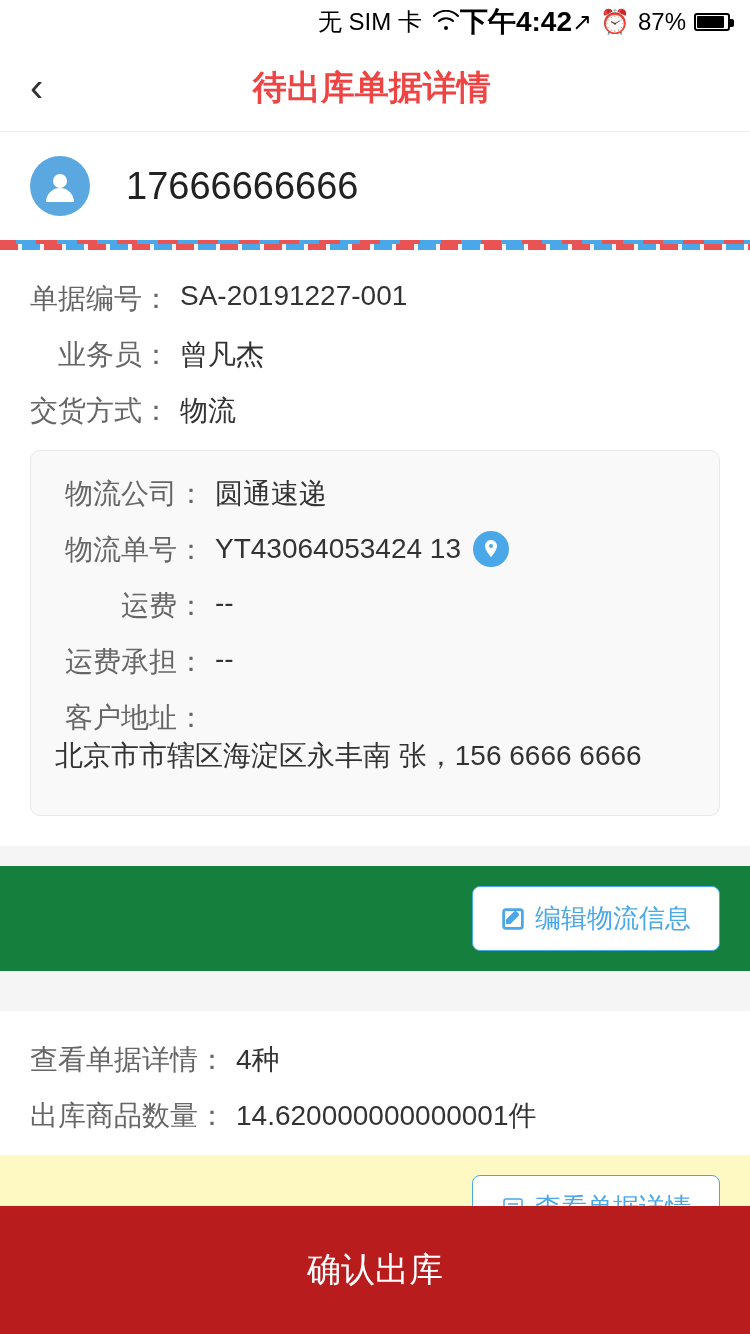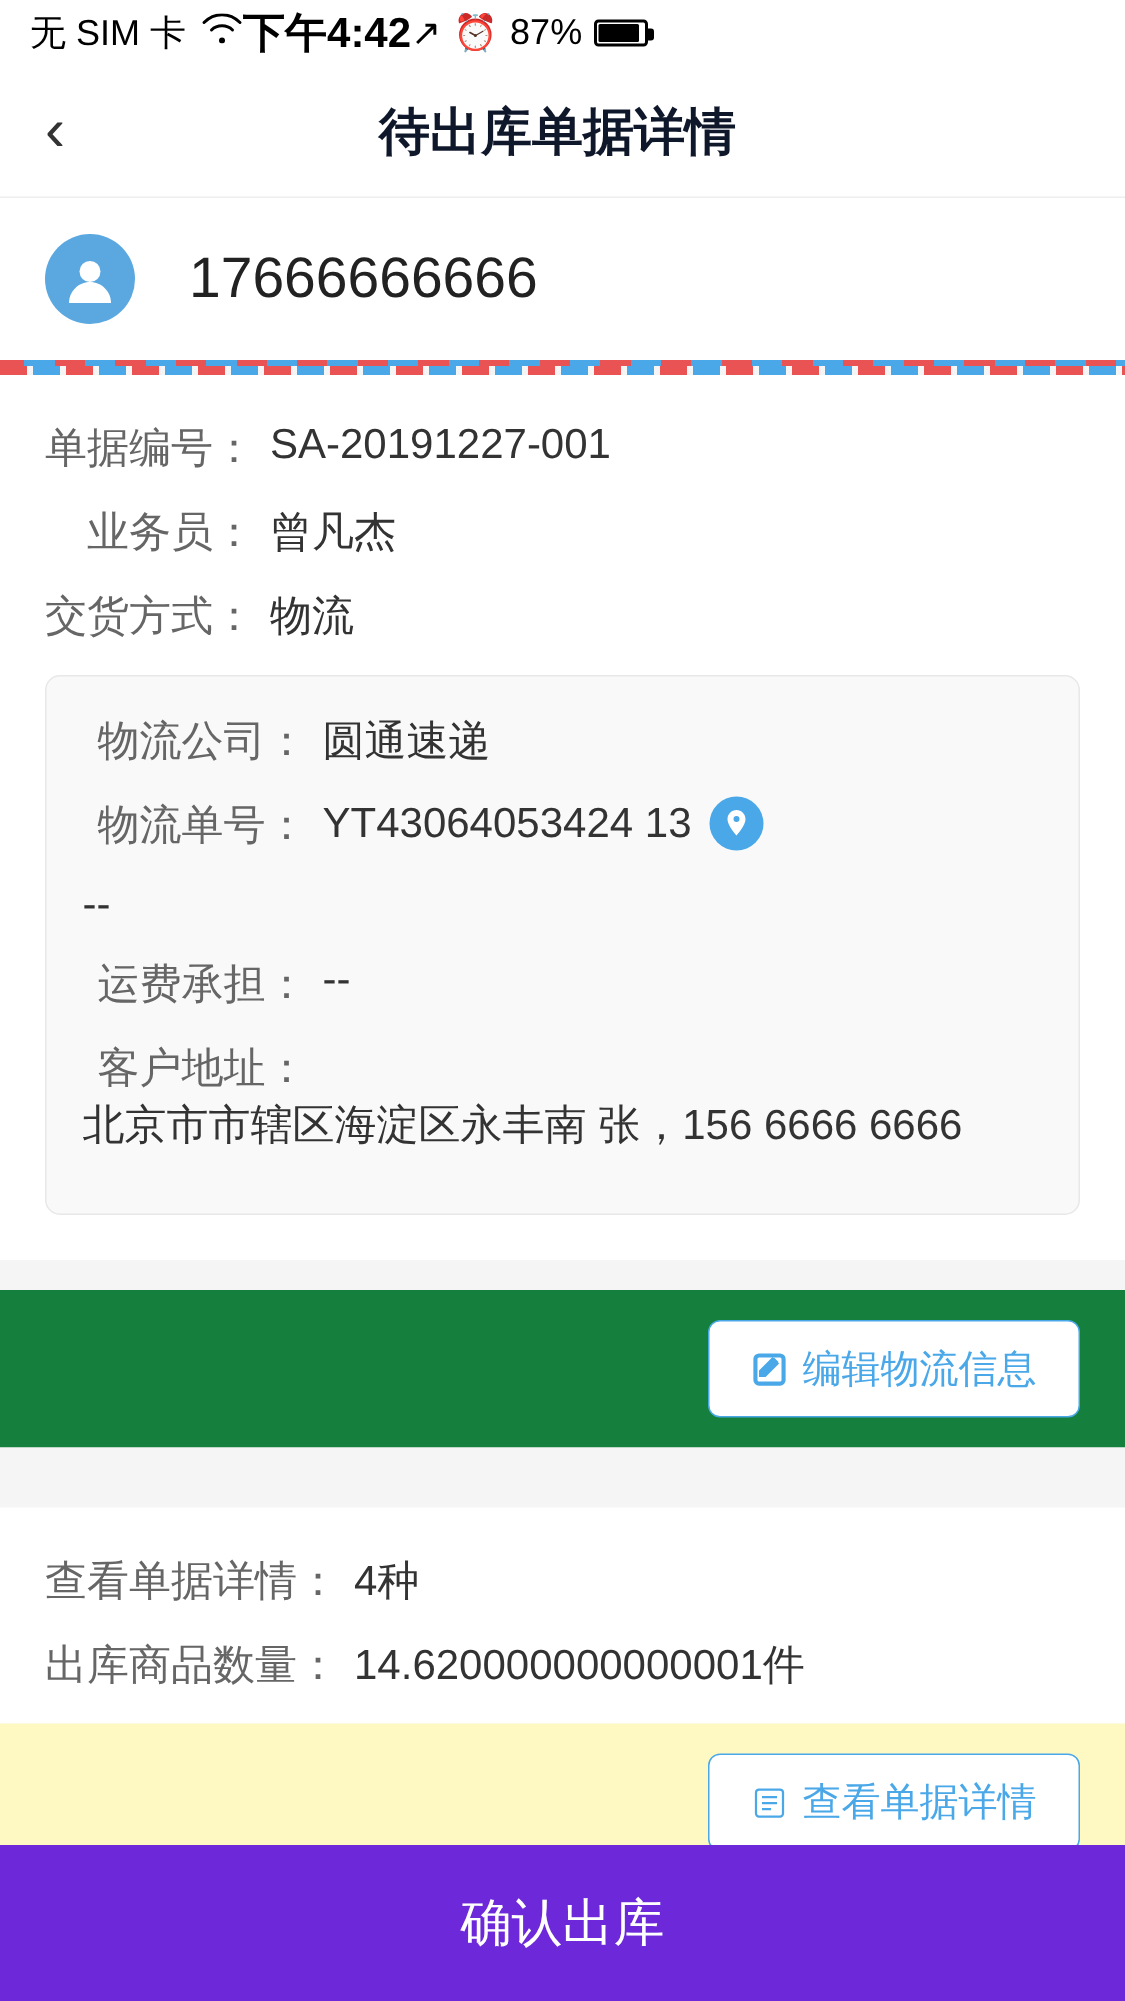--- a/index.html
+++ b/index.html
@@ -12,21 +12,21 @@
       font-size: 28px;
       color: #333;
     }
 
     
     .status-bar {
       background: #fff;
       height: 44px;
       display: flex;
       align-items: center;
-      justify-content: flex-start;
+      justify-content: flex-end;
       padding: 0 20px;
       font-size: 24px;
       color: #000;
     }
     .status-left { display: flex; align-items: center; gap: 10px; }
     .status-center { font-weight: 600; font-size: 28px; }
     .status-right { display: flex; align-items: center; gap: 8px; font-size: 24px; }
 
     
     .nav-bar {
@@ -41,21 +41,21 @@
       font-size: 40px;
       color: #333;
       cursor: pointer;
       margin-right: 20px;
     }
     .nav-title {
       flex: 1;
       text-align: center;
       font-size: 34px;
       font-weight: 600;
-      color: #0f172a;
+      color: #ef4444;
       margin-right: 40px;
     }
 
     
     .user-header {
       background: #fff;
       padding: 24px 30px;
       display: flex;
       align-items: center;
       gap: 36px;
@@ -172,22 +172,22 @@
       padding: 20px 30px;
       background: #fef9c3;
     }
 
     
     .confirm-bar {
       position: fixed;
       bottom: 0;
       left: 0;
       width: 750px;
-      background: #6d28d9;
-      height: 104px;
+      background: #b91c1c;
+      height: 128px;
       display: flex;
       align-items: center;
       justify-content: center;
     }
     .confirm-btn {
       color: #fff;
       font-size: 34px;
       font-weight: 500;
       background: transparent;
       border: none;
@@ -274,20 +274,21 @@
         <span class="logistics-value">
           <span>YT43064053424 13</span>
           <span class="location-icon">
             <svg viewBox="0 0 20 20" fill="white">
               <path d="M10 1C6.7 1 4 3.7 4 7c0 4.5 6 11 6 11s6-6.5 6-11c0-3.3-2.7-6-6-6zm0 8a2 2 0 1 1 0-4 2 2 0 0 1 0 4z"></path>
             </svg>
           </span>
         </span>
       </div>
       <div class="logistics-row">
+        <span class="logistics-label">运费：</span>
         <span class="logistics-value">--</span>
       </div>
       <div class="logistics-row">
         <span class="logistics-label">运费承担：</span>
         <span class="logistics-value">--</span>
       </div>
       <div class="logistics-row">
         <span class="logistics-label">客户地址：</span>
         <span class="logistics-value" style="flex-wrap:wrap;">北京市市辖区海淀区永丰南  张，156 6666 6666</span>
       </div>

